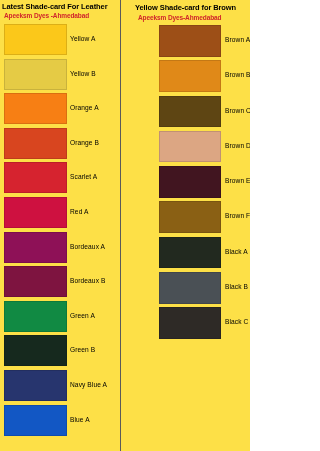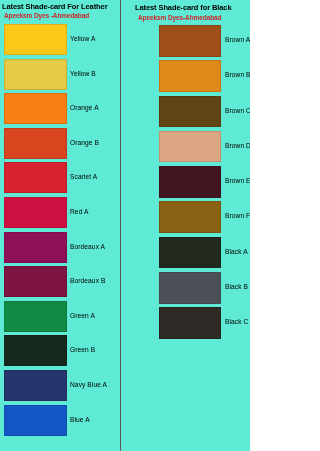--- a/index.html
+++ b/index.html
@@ -14,21 +14,21 @@
     overflow: hidden;
     font-family: "Liberation Sans", sans-serif;
     background: #ffffff;
   }
 
   .page {
     position: absolute;
     left: 0; top: 0;
     width: 250px;
     height: 451px;
-    background: #5eead4;
+    background: #fde047;
   }
 
   
   .divider {
     position: absolute;
     left: 120px;
     top: 0px;
     width: 1px;
     height: 451px;
     background: #5a5a5a;
@@ -169,21 +169,21 @@
           <div class="swatch-label">Navy Blue A</div>
         </div>
         <div class="swatch-row">
           <div class="swatch-chip" style="background: rgb(18, 87, 196);"></div>
           <div class="swatch-label">Blue A</div>
         </div>
       </div>
   </div>
 
   <div class="panel panel-right">
-    <div class="card-title">Latest Shade-card for Black</div>
+    <div class="card-title">Yellow Shade-card for Brown</div>
     <div class="card-subtitle">Apeeksm Dyes-Ahmedabad</div>
     <div class="swatch-list">
         <div class="swatch-row">
           <div class="swatch-chip" style="background: rgb(157, 79, 23);"></div>
           <div class="swatch-label">Brown A</div>
         </div>
         <div class="swatch-row">
           <div class="swatch-chip" style="background: rgb(224, 137, 24);"></div>
           <div class="swatch-label">Brown B</div>
         </div>

